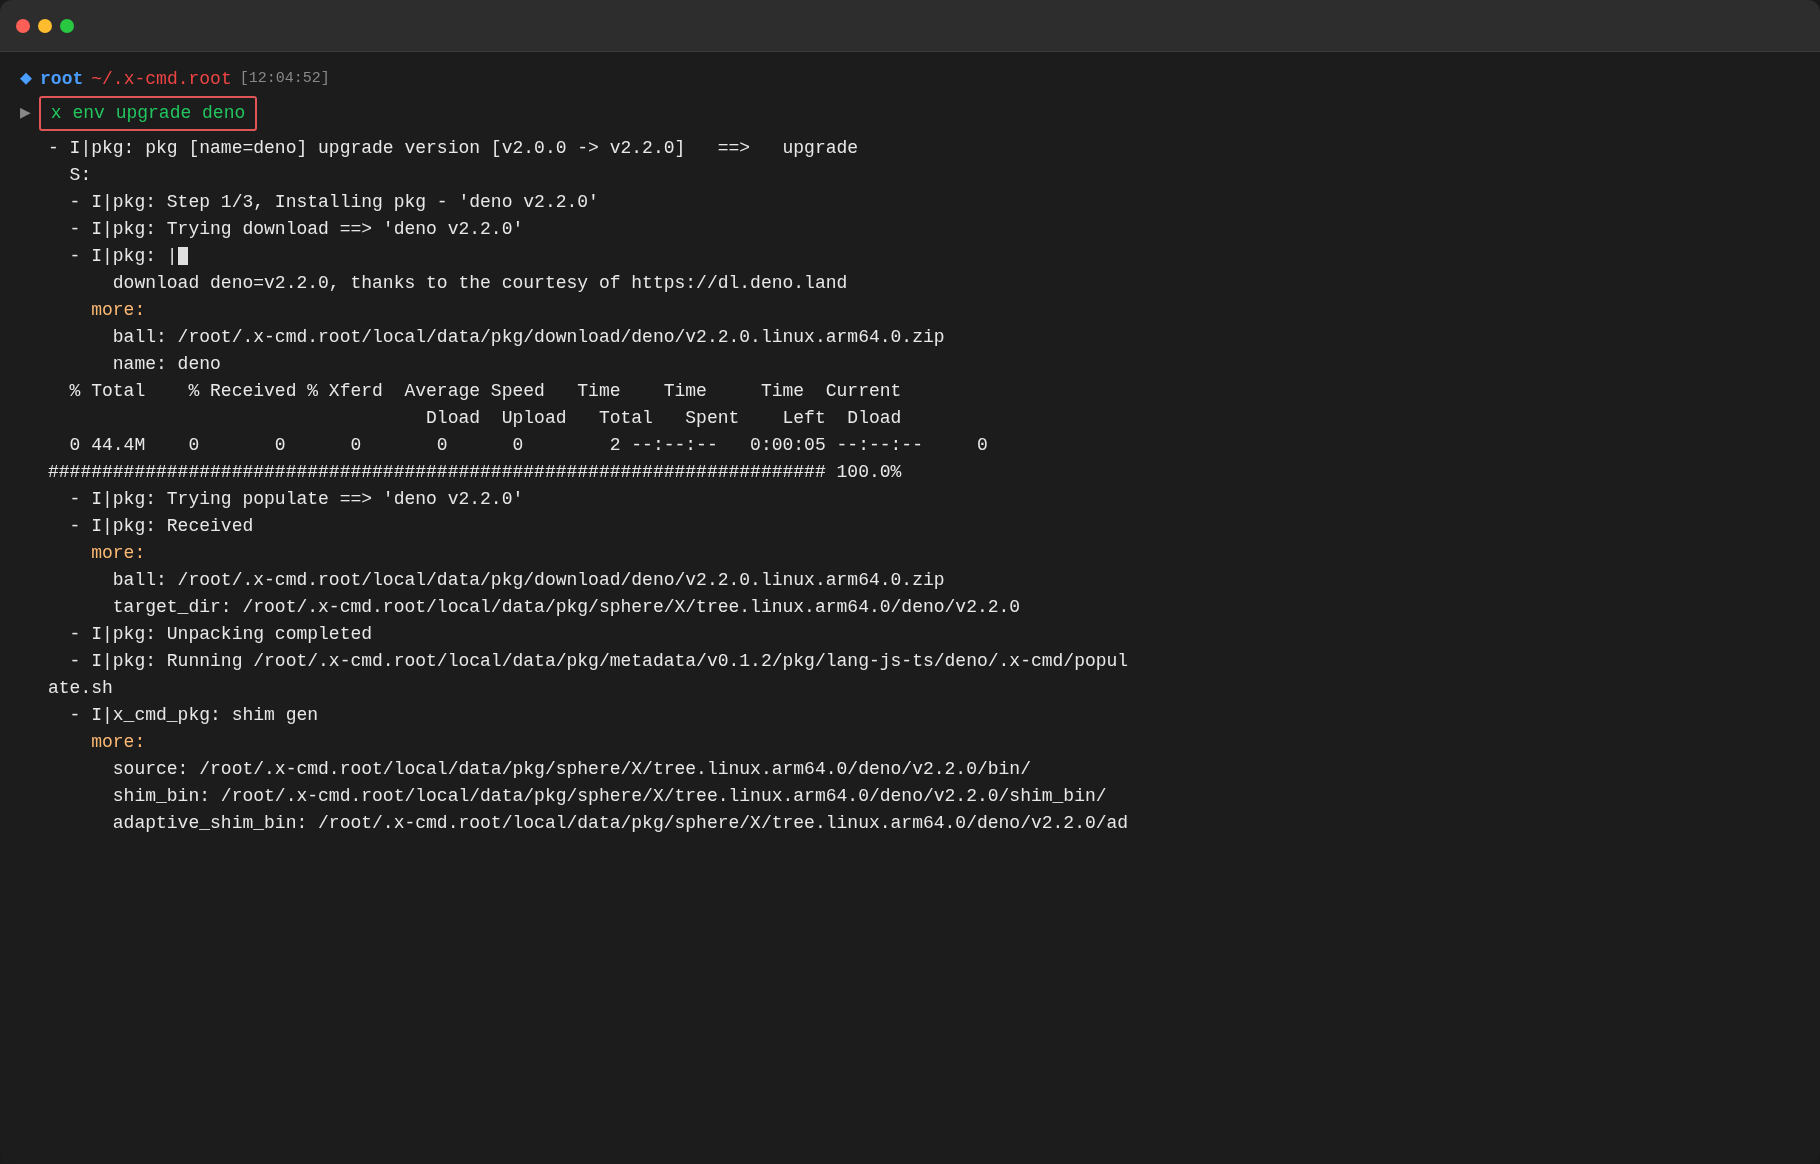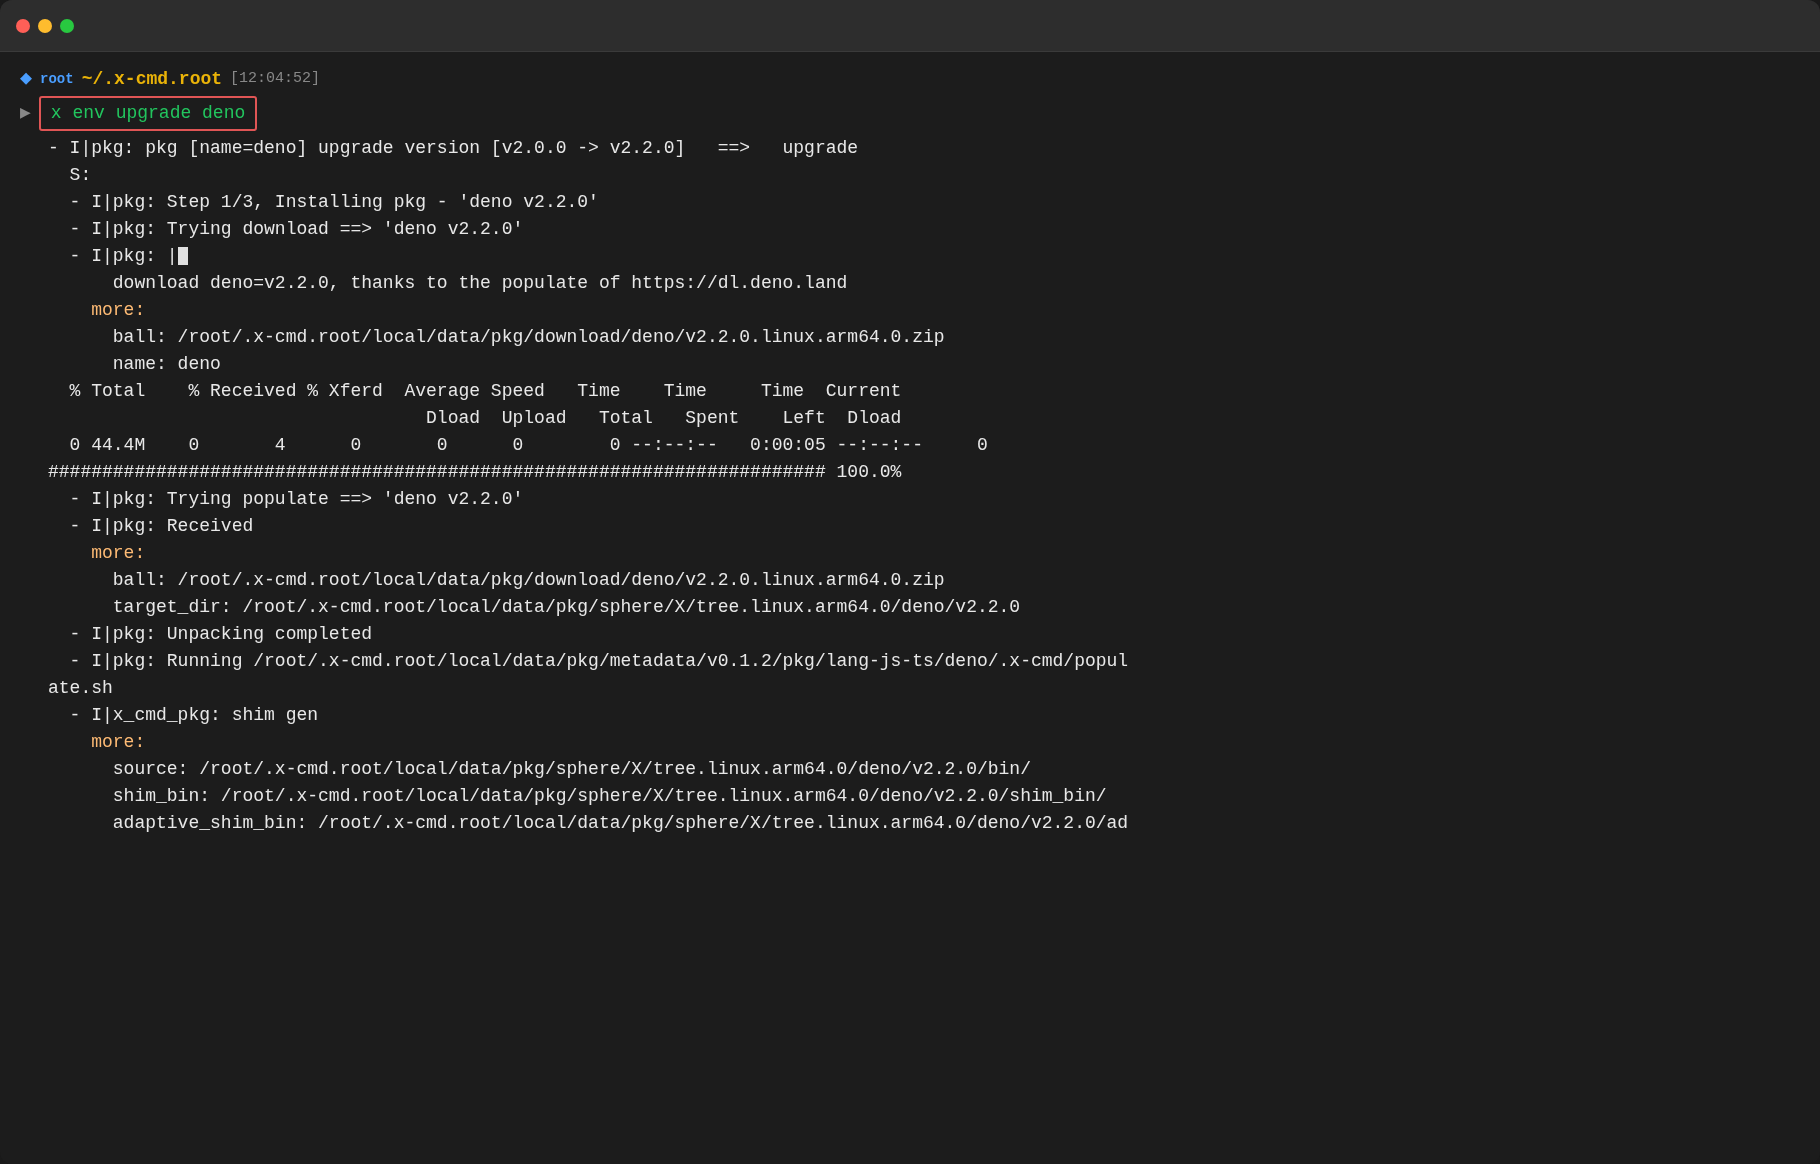--- a/index.html
+++ b/index.html
@@ -70,27 +70,26 @@
     }
 
     .prompt-icon {
       color: #4a9eff;
       font-size: 20px;
     }
 
     .prompt-user {
       color: #4a9eff;
       font-weight: bold;
-      font-size: 14px;
+      font-size: 18px;
     }
 
     .prompt-path {
-      color: #eab308;
-      font-size: 18px;
-      font-weight: bold;
+      color: #ef4444;
+      font-size: 18px;
     }
 
     .prompt-time {
       color: #888;
       font-size: 15px;
     }
 
     .command-line {
       display: flex;
       align-items: center;
@@ -167,27 +166,27 @@
       <span class="command-box">
         <span class="command-text">x  env  upgrade  deno</span>
       </span>
     </div>
     <div id="output-container">
         <div class="output-line white">- I|pkg: pkg [name=deno] upgrade version [v2.0.0 -&gt; v2.2.0]   ==&gt;   upgrade</div>
         <div class="output-line white">  S:</div>
         <div class="output-line white">  - I|pkg: Step 1/3, Installing pkg - 'deno v2.2.0'</div>
         <div class="output-line white">  - I|pkg: Trying download ==&gt; 'deno v2.2.0'</div>
         <div class="output-line white">  - I|pkg: |<span class="cursor"></span></div>
-        <div class="output-line white">      download deno=v2.2.0, thanks to the populate of https://dl.deno.land</div>
+        <div class="output-line white">      download deno=v2.2.0, thanks to the courtesy of https://dl.deno.land</div>
         <div class="output-line cyan">    more:</div>
         <div class="output-line white">      ball: /root/.x-cmd.root/local/data/pkg/download/deno/v2.2.0.linux.arm64.0.zip</div>
         <div class="output-line white">      name: deno</div>
         <div class="output-line white">  % Total    % Received % Xferd  Average Speed   Time    Time     Time  Current</div>
         <div class="output-line white">                                   Dload  Upload   Total   Spent    Left  Dload</div>
-        <div class="output-line white">  0 44.4M    0       4      0       0      0        0 --:--:--   0:00:05 --:--:--     0</div>
+        <div class="output-line white">  0 44.4M    0       0      0       0      0        2 --:--:--   0:00:05 --:--:--     0</div>
         <div class="output-line white">######################################################################## 100.0%</div>
         <div class="output-line white">  - I|pkg: Trying populate ==&gt; 'deno v2.2.0'</div>
         <div class="output-line white">  - I|pkg: Received</div>
         <div class="output-line cyan">    more:</div>
         <div class="output-line white">      ball: /root/.x-cmd.root/local/data/pkg/download/deno/v2.2.0.linux.arm64.0.zip</div>
         <div class="output-line white">      target_dir: /root/.x-cmd.root/local/data/pkg/sphere/X/tree.linux.arm64.0/deno/v2.2.0</div>
         <div class="output-line white">  - I|pkg: Unpacking completed</div>
         <div class="output-line white">  - I|pkg: Running /root/.x-cmd.root/local/data/pkg/metadata/v0.1.2/pkg/lang-js-ts/deno/.x-cmd/popul</div>
         <div class="output-line white">ate.sh</div>
         <div class="output-line white">  - I|x_cmd_pkg: shim gen</div>

